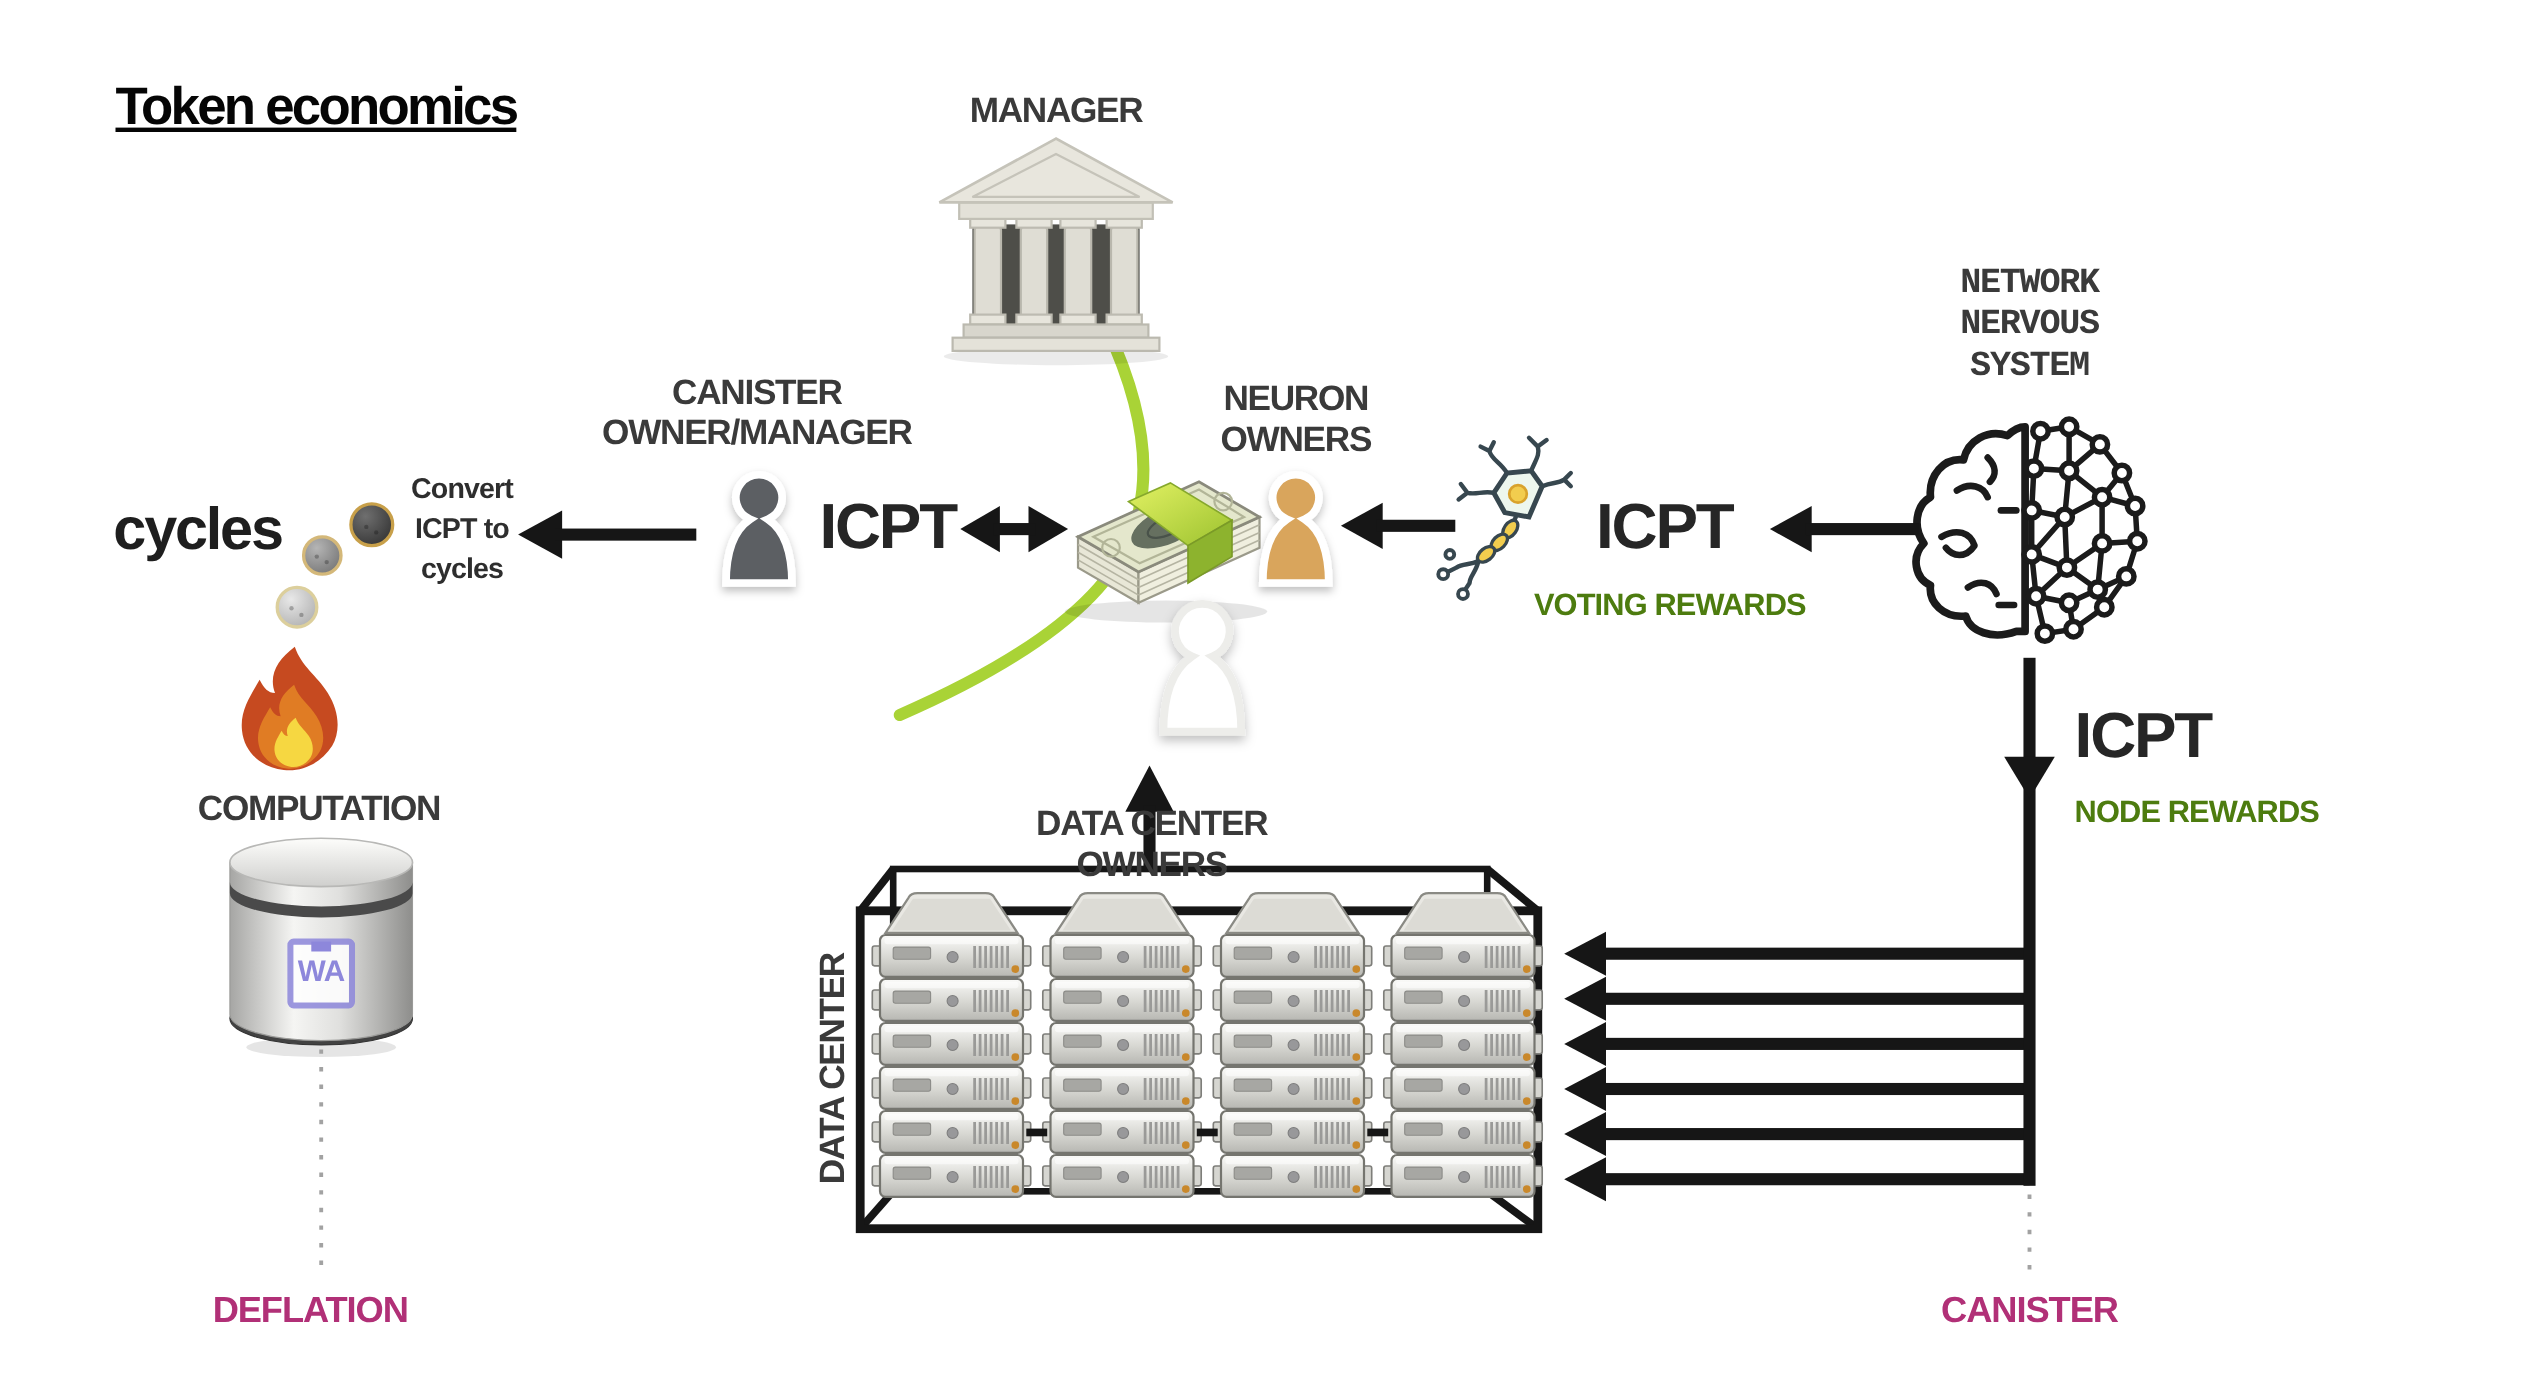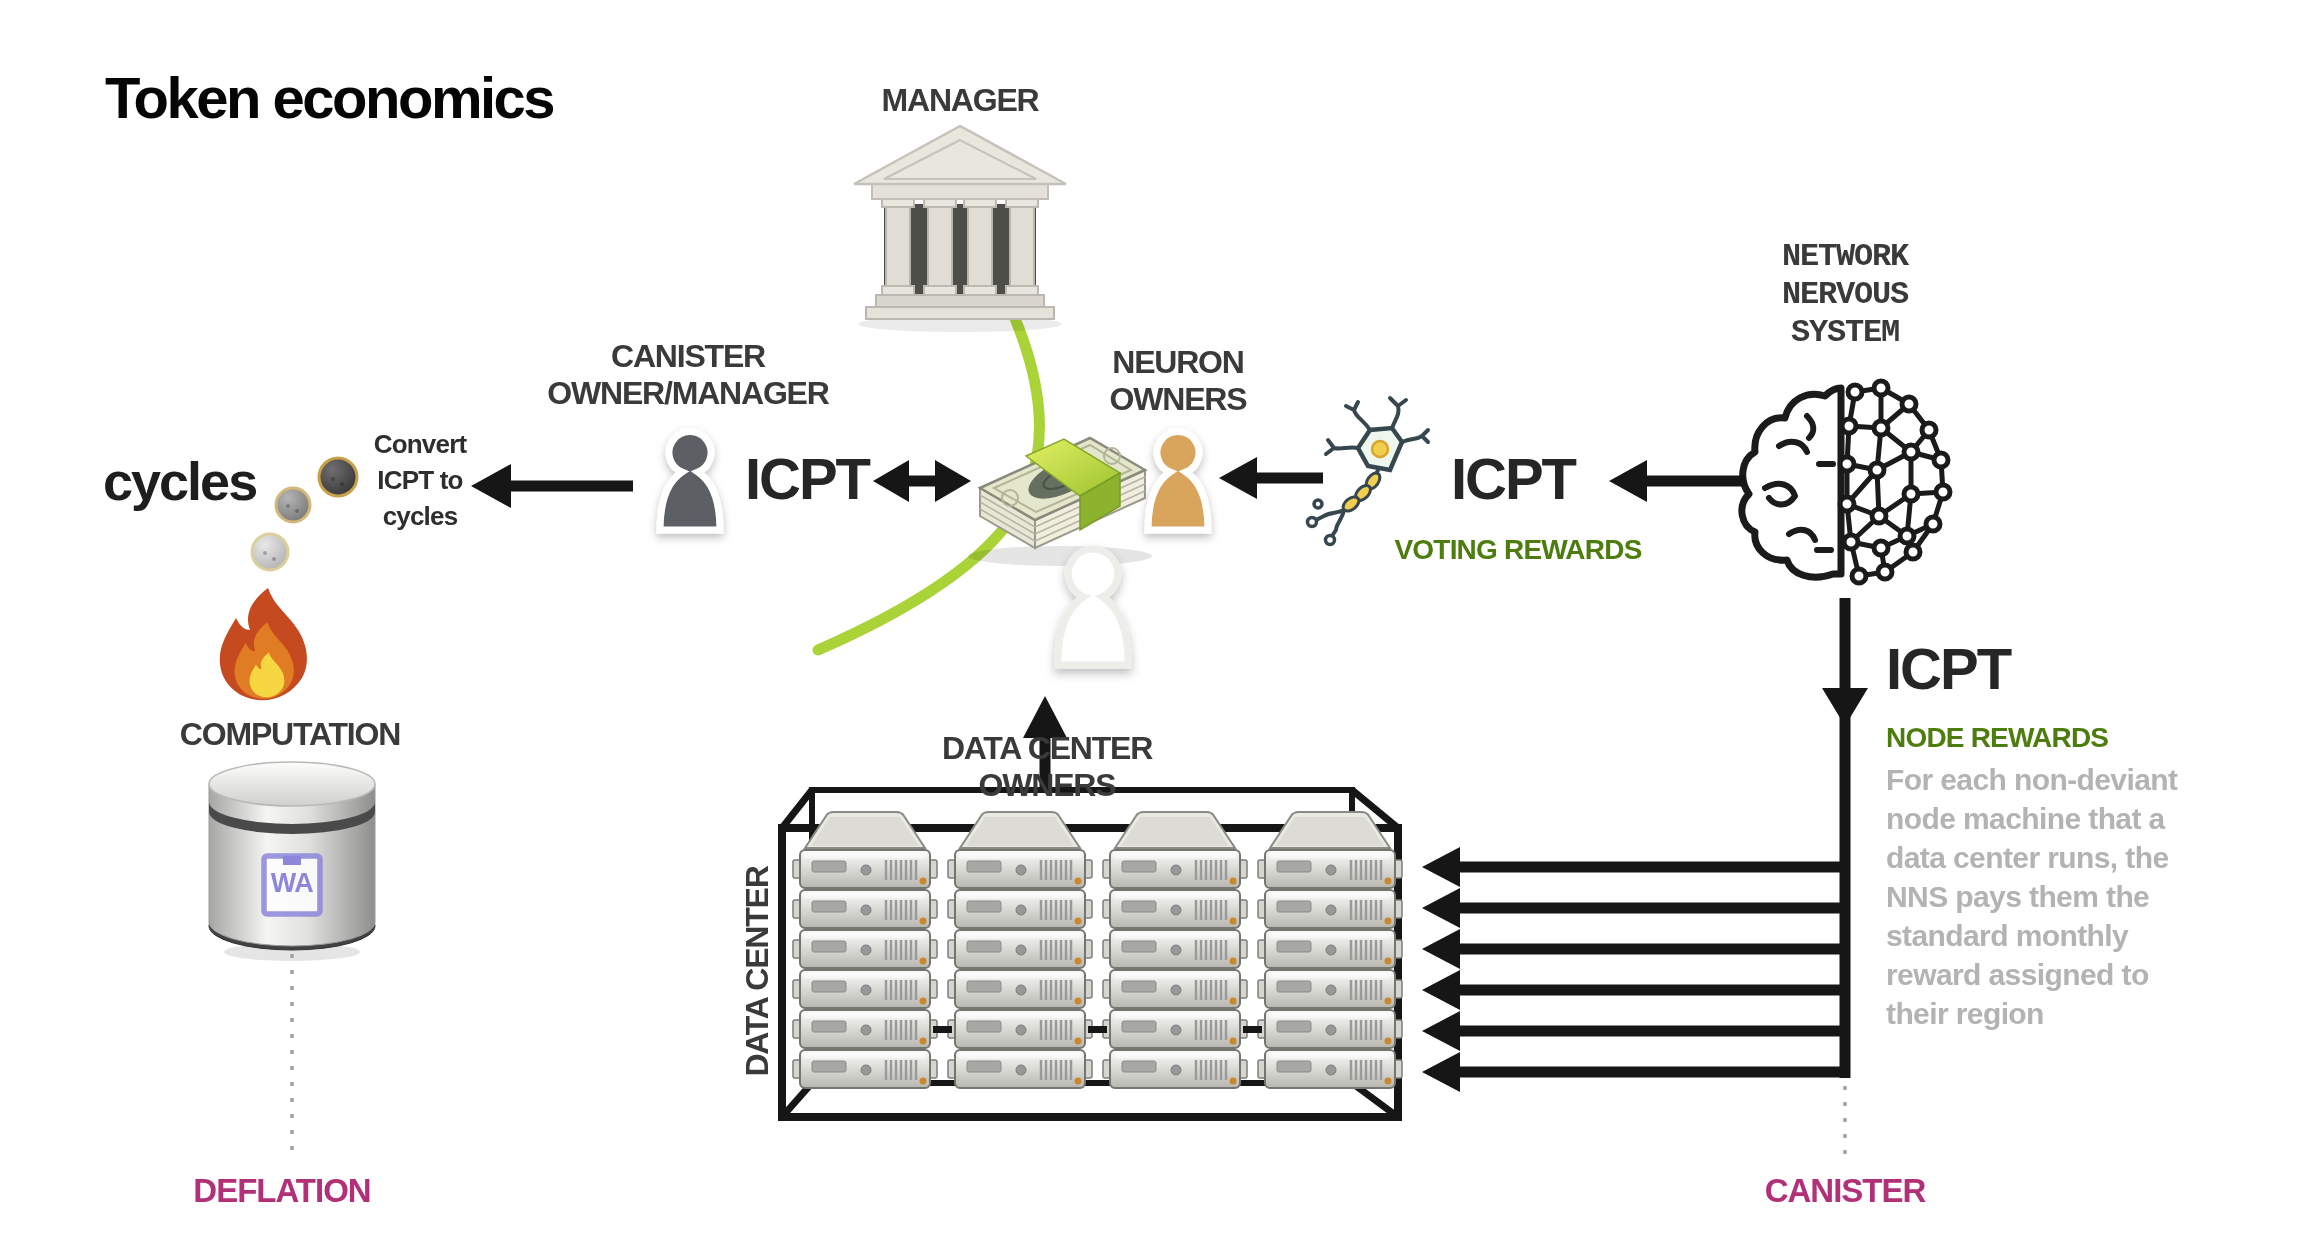--- a/index.html
+++ b/index.html
@@ -6,21 +6,21 @@
     --magenta:#b13077; --green:#a9d336; --purple:#8d87db;
     --ink:#161616; --label:#383838; --graytxt:#b3b3b3;
   }
   html,body{margin:0;padding:0;background:#fff;}
   body{width:2302px;height:1248px;position:relative;overflow:hidden;
        font-family:"Liberation Sans","DejaVu Sans",sans-serif;}
   #stage{position:absolute;inset:0;}
   svg#diagram{position:absolute;left:0;top:0;}
   .txt{position:absolute;color:var(--label);font-weight:bold;white-space:nowrap;}
   .center{text-align:center;white-space:normal;}
-  .title{font-size:58px;letter-spacing:-2.5px;color:#050505;line-height:72px;}
+  .title{font-size:48px;letter-spacing:-2.5px;color:#050505;line-height:72px;text-decoration:underline;}
   .lbl{font-size:32px;letter-spacing:-1.2px;line-height:37px;color:#3a3a3a;}
   .sub{font-size:28px;letter-spacing:-0.8px;color:#4d7c0f;}
   .big{font-size:58px;letter-spacing:-2px;color:#262626;line-height:58px;}
   .cycles{font-size:54px;letter-spacing:-2px;color:#1e1e1e;}
   .convert{font-size:26px;line-height:36px;letter-spacing:-0.8px;color:#2e2e2e;}
   .gray{font-size:30px;line-height:39px;letter-spacing:-0.6px;color:var(--graytxt);font-weight:bold;}
   .mag{font-size:33px;letter-spacing:-1px;color:var(--magenta);}
   .rot{transform:rotate(-90deg);transform-origin:center;}
   .wa{font-size:27px;letter-spacing:-0.5px;color:var(--purple);}
 </style>
@@ -369,29 +369,20 @@
 
   <div class="txt big center" style="left:1448px;top:450px;width:130px;">ICPT</div>
 
   <div class="txt sub center" style="left:1363px;top:534px;width:310px;">VOTING REWARDS</div>
 
 
   <div class="txt big" style="left:1886px;top:640px;">ICPT</div>
 
   <div class="txt sub" style="left:1886px;top:722px;">NODE REWARDS</div>
 
-  <div class="txt gray" style="left:1886px;top:760px;width:380px;white-space:normal;">
-    <div>For each non-deviant</div>
-    <div>node machine that a</div>
-    <div>data center runs, the</div>
-    <div>NNS pays them the</div>
-    <div>standard monthly</div>
-    <div>reward assigned to</div>
-    <div>their region</div>
-  </div>
 
   <div class="txt lbl center" style="left:872px;top:730px;width:350px;">DATA CENTER OWNERS</div>
 
   <div class="txt lbl center rot" style="left:627px;top:953px;width:260px;">DATA CENTER</div>
 
   <div class="txt mag center" style="left:157px;top:1172px;width:250px;">DEFLATION</div>
 
   <div class="txt mag center" style="left:1720px;top:1172px;width:250px;">CANISTER</div>
 </div>
 

